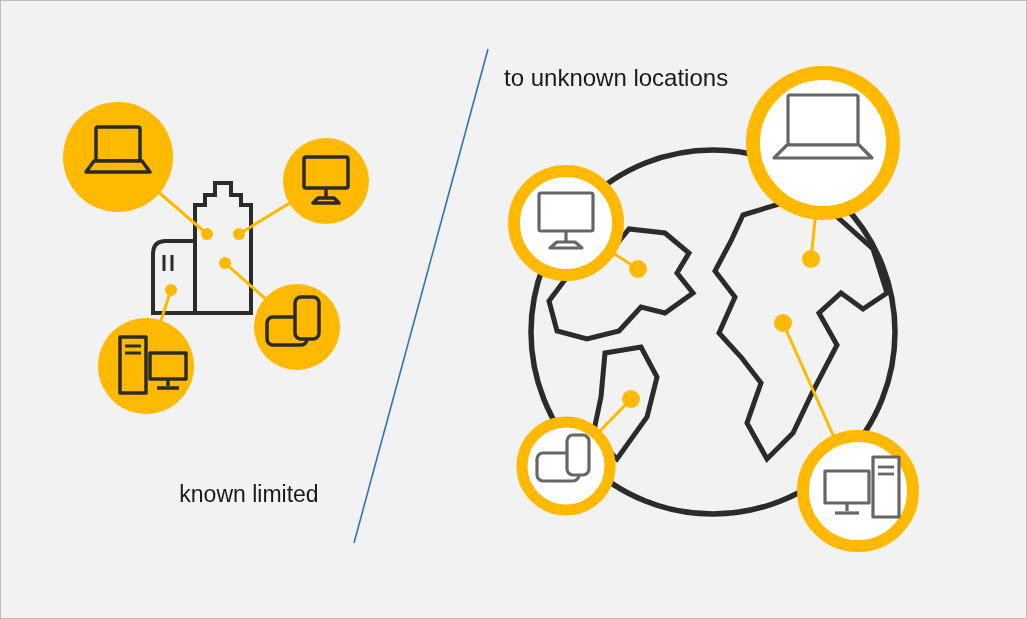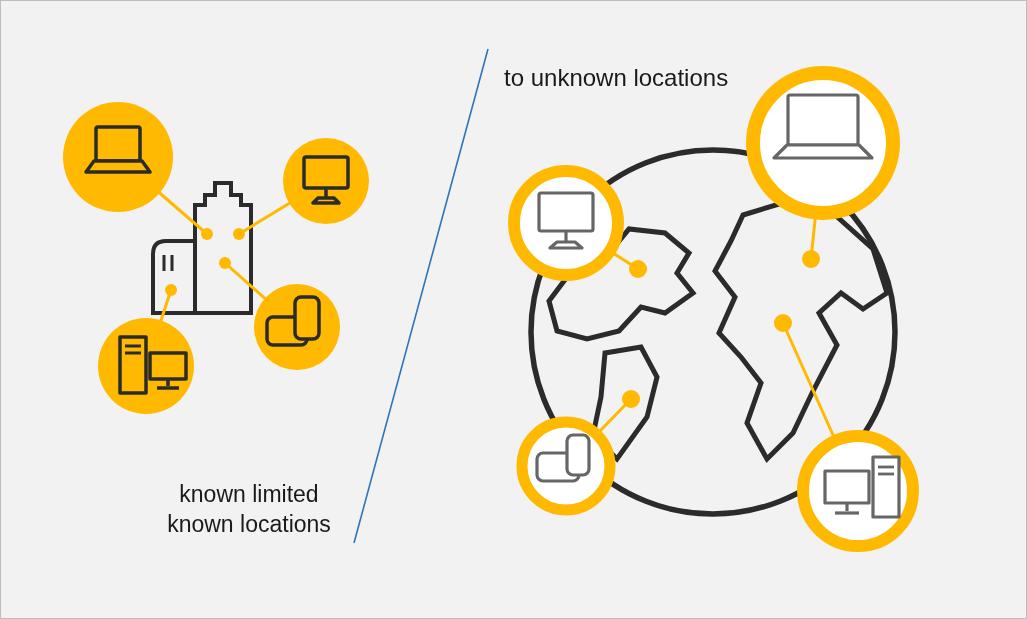--- a/index.html
+++ b/index.html
@@ -150,16 +150,15 @@
       </g>
     </g>
   </svg>
 
   <div class="caption caption-right">
     <span>to unknown locations</span>
   </div>
 
   <div class="caption caption-left">
     <span style="display:block">known limited</span>
-    <span style="display:block">known locations</span>
   </div>
 
 </div>
 
 </body></html>

